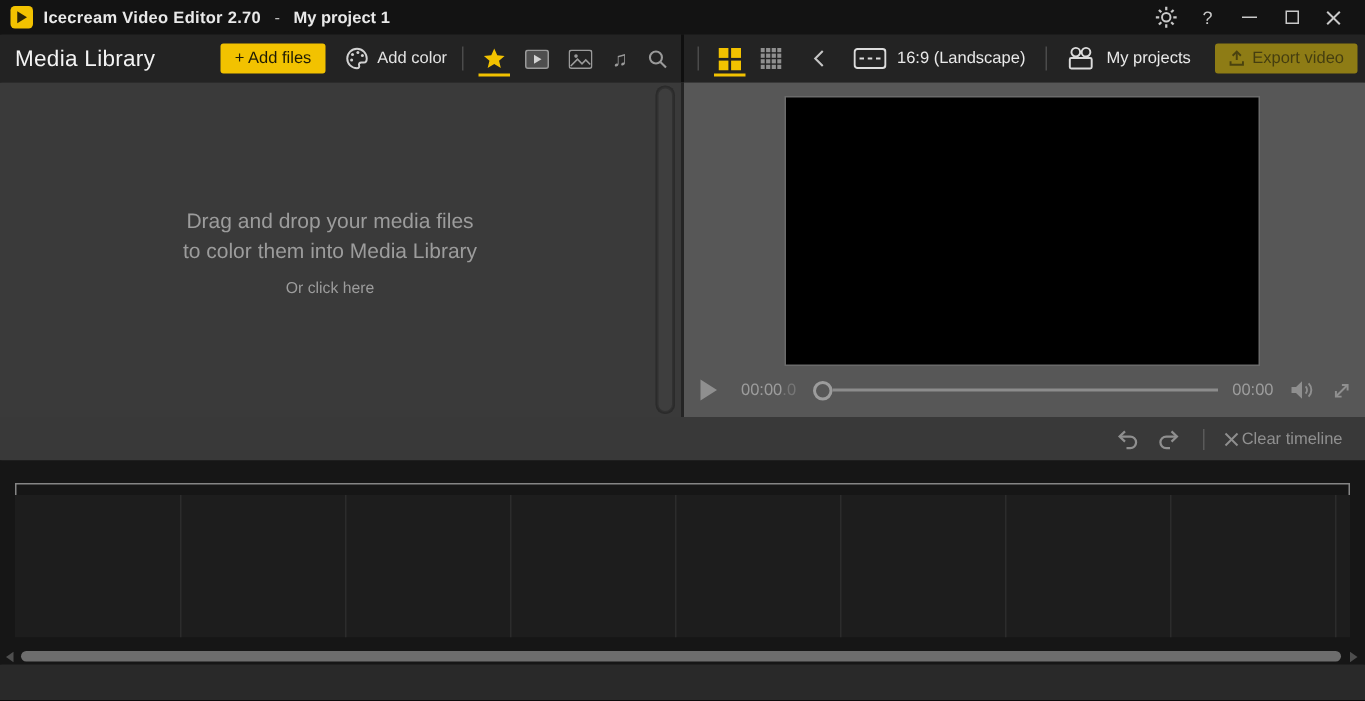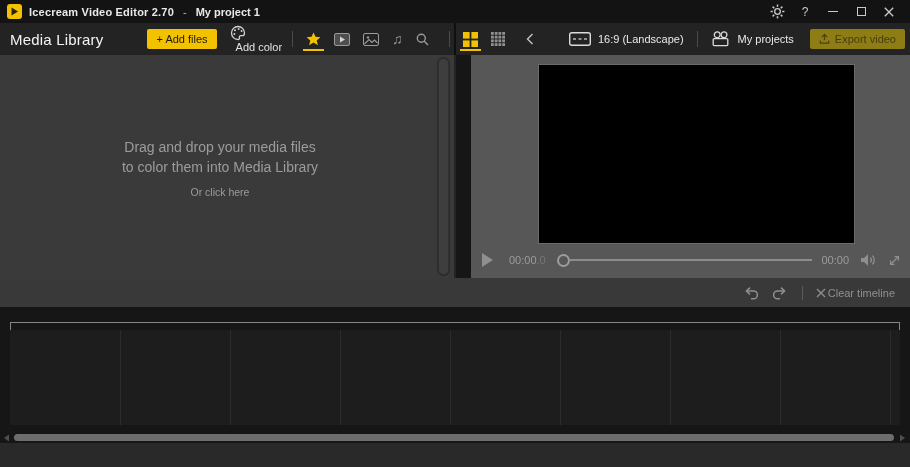--- a/index.html
+++ b/index.html
@@ -16,36 +16,36 @@
   .upgrade-btn{background:var(--accent,#f2c200);color:#201c05;font-size:10.5px;font-weight:700;padding:3px 8px;border-radius:2px;cursor:pointer;white-space:nowrap;}
   .tb-ctl{display:flex;align-items:center;justify-content:center;width:22px;height:23px;margin-left:6px;color:#c9c9c9;font-size:12px;cursor:pointer;}
   .max-box{width:9px;height:9px;border:1.2px solid #c9c9c9;}
   .min-line{width:10px;height:1.4px;background:#c9c9c9;}
 
   
   .header{position:absolute;top:23px;left:0;right:0;height:32px;background:var(--header_bg,#232323);display:flex;}
   .header-left{width:456px;flex:0 0 auto;display:flex;align-items:center;padding-left:10px;border-right:2px solid #0f0f0f;}
   .panel-title{color:#f3f3f3;font-size:15px;letter-spacing:.2px;white-space:nowrap;}
   .add-files-btn{margin-left:44px;background:var(--accent,#f2c200);color:#1f1b05;font-size:11px;padding:4px 9px;border-radius:2px;cursor:pointer;white-space:nowrap;font-weight:400;}
-  .add-color{display:flex;margin-left:13px;cursor:pointer;flex-direction:column;}
+  .add-color{display:flex;align-items:center;margin-left:13px;cursor:pointer;}
   .add-color span.lbl{color:#e3e3e3;font-size:11px;margin-left:6px;white-space:nowrap;}
   .vsep{width:1px;height:16px;background:#4b4b4b;margin:0 10px;flex:0 0 auto;}
   .hicon{height:32px;display:flex;align-items:center;justify-content:center;position:relative;padding:0 3px;margin-right:7px;cursor:pointer;}
   .active-underline{position:absolute;bottom:4px;left:0;right:0;height:2px;background:var(--accent,#f2c200);}
   .music-glyph{font-size:14px;color:#9a9a9a;line-height:1;}
   .chevron-wrap{margin-left:8px;margin-right:0;}
 
   .header-right{flex:1;display:flex;align-items:center;justify-content:flex-end;padding-right:5px;}
   .hr-group{display:flex;align-items:center;cursor:pointer;}
   .hr-group .lbl{color:#e9e9e9;font-size:11px;margin-left:7px;white-space:nowrap;}
   .export-btn{margin-left:16px;background:var(--export_button_bg,#8e7c15);color:#453e10;font-size:11px;padding:4px 9px;border-radius:2px;display:flex;align-items:center;cursor:pointer;white-space:nowrap;}
   .export-btn .lbl{margin-left:5px;}
 
   
-  .content{position:absolute;top:55px;left:0;right:0;height:223px;display:flex;gap:15px;}
+  .content{position:absolute;top:55px;left:0;right:0;height:223px;display:flex;}
   .library{width:456px;flex:0 0 auto;background:var(--library_bg,#3a3a3a);position:relative;border-right:2px solid #242424;}
   .dropzone{position:absolute;left:0;right:14px;top:82px;text-align:center;cursor:pointer;}
   .dz-line{color:#9c9c9c;font-size:14px;line-height:20px;}
   .dz-click{color:#9c9c9c;font-size:10.5px;margin-top:9px;}
   .vscroll{position:absolute;right:4px;top:2px;bottom:2px;width:13px;border-radius:7px;background:#313131;box-shadow:inset 0 0 0 1px #2b2b2b;cursor:pointer;}
   .vscroll .thumb{position:absolute;left:2px;right:2px;top:2px;bottom:2px;border-radius:5px;background:#3e3e3e;}
 
   .preview{flex:1;background:var(--preview_bg,#575757);position:relative;}
   .video-frame{position:absolute;left:68px;top:10px;width:315px;height:178px;background:#000;box-shadow:0 0 0 1px rgba(255,255,255,.12);}
   .controls{position:absolute;left:9px;right:9px;top:195px;height:20px;display:flex;align-items:center;}

